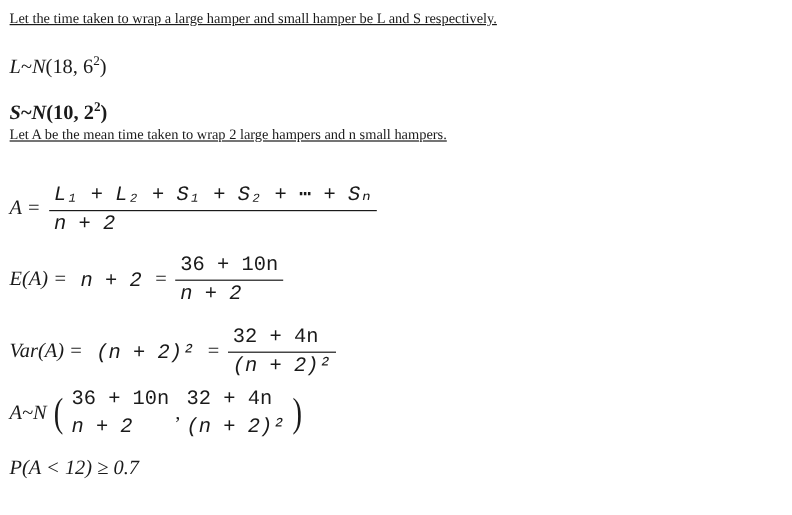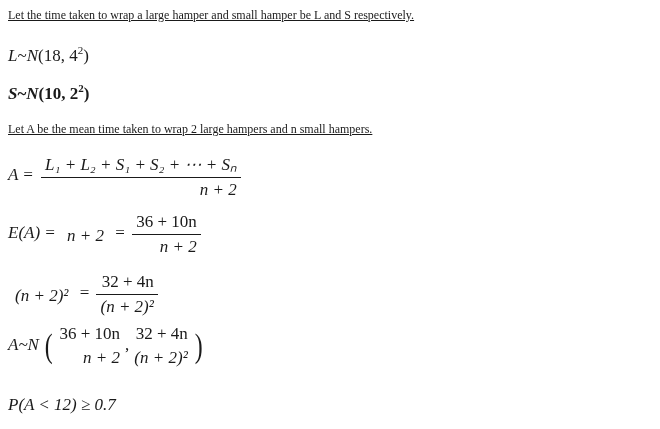--- a/index.html
+++ b/index.html
@@ -2,40 +2,40 @@
 <html><head>
 <meta charset="utf-8">
 <style>
   html, body { margin:0; padding:0; background:#ffffff; }
   body { width:660px; height:429px; position:relative; overflow:hidden; color:#1a1a1a;
          font-family:"DejaVu Serif", serif; }
   .line { position:absolute; left:8px; white-space:nowrap; }
   .text { font-family:"Liberation Serif", serif; font-size:12px;text-decoration:underline; }
   .math { font-family:"Liberation Serif", serif; font-size:17px; }
   .m { font-style:italic; }
-  .frac { display:inline-block; vertical-align:middle; text-align:right; margin:0 3px; }
+  .frac { display:inline-block; vertical-align:middle; text-align:left; margin:0 3px;font-family:Liberation Mono, monospace; }
   .frac .num { display:block; padding:0 4px 2px 4px; border-bottom:1px solid #1a1a1a; }
   .frac .den { display:block; padding:2px 4px 0 4px; }
   sup { font-size:11px; vertical-align:super; line-height:0; }
   .big-paren { font-size:34px; vertical-align:middle; font-weight:normal; transform:scaleX(0.7); display:inline-block; }
 </style>
 </head>
 <body>
 
 <div class="line text" style="top:8px;">Let the time taken to wrap a large hamper and small hamper be L and S respectively.</div>
 
 <div class="line math" style="top:46px;">
-  <span class="m">L</span><span>~</span><span class="m">N</span><span>(18, 4</span><sup>2</sup><span>)</span>
+  <span class="m">L</span><span>~</span><span class="m">N</span><span>(18, 6</span><sup>2</sup><span>)</span>
 </div>
 
 <div class="line math" style="top:84px;font-weight:bold;">
   <span class="m">S</span><span>~</span><span class="m">N</span><span>(10, 2</span><sup>2</sup><span>)</span>
 </div>
 
-<div class="line text" style="top:122px;">Let A be the mean time taken to wrap 2 large hampers and n small hampers.</div>
+<div class="line text" style="top:105px;">Let A be the mean time taken to wrap 2 large hampers and n small hampers.</div>
 
 <div class="line math" style="top:152px;">
   <span class="m">A =</span>
   <span class="frac">
     <span class="num m">L₁ + L₂ + S₁ + S₂ + ⋯ + Sₙ</span>
     <span class="den m">n + 2</span>
   </span>
 </div>
 
 <div class="line math" style="top:212px;">
@@ -44,20 +44,21 @@
     <span class="den m">n + 2</span>
   </span>
   <span>=</span>
   <span class="frac">
     <span class="num">36 + 10n</span>
     <span class="den m">n + 2</span>
   </span>
 </div>
 
 <div class="line math" style="top:272px;">
+  <span class="m">Var(A) =</span>
   <span class="frac">
     <span class="den m">(n + 2)²</span>
   </span>
   <span>=</span>
   <span class="frac">
     <span class="num">32 + 4n</span>
     <span class="den m">(n + 2)²</span>
   </span>
 </div>
 
@@ -65,13 +66,13 @@
   <span class="m">A~N</span>
   <span class="big-paren">(</span><span class="frac" style="margin:0 1px;">
     <span class="num" style="border-bottom:none;">36 + 10n</span>
     <span class="den m">n + 2</span>
   </span><span>,</span><span class="frac" style="margin:0 1px;">
     <span class="num" style="border-bottom:none;">32 + 4n</span>
     <span class="den m">(n + 2)²</span>
   </span><span class="big-paren">)</span>
 </div>
 
-<div class="line math m" style="top:395px;">P(A &lt; 12) ≥ 0.7</div>
+<div class="line math m" style="top:380px;">P(A &lt; 12) ≥ 0.7</div>
 
 </body></html>

